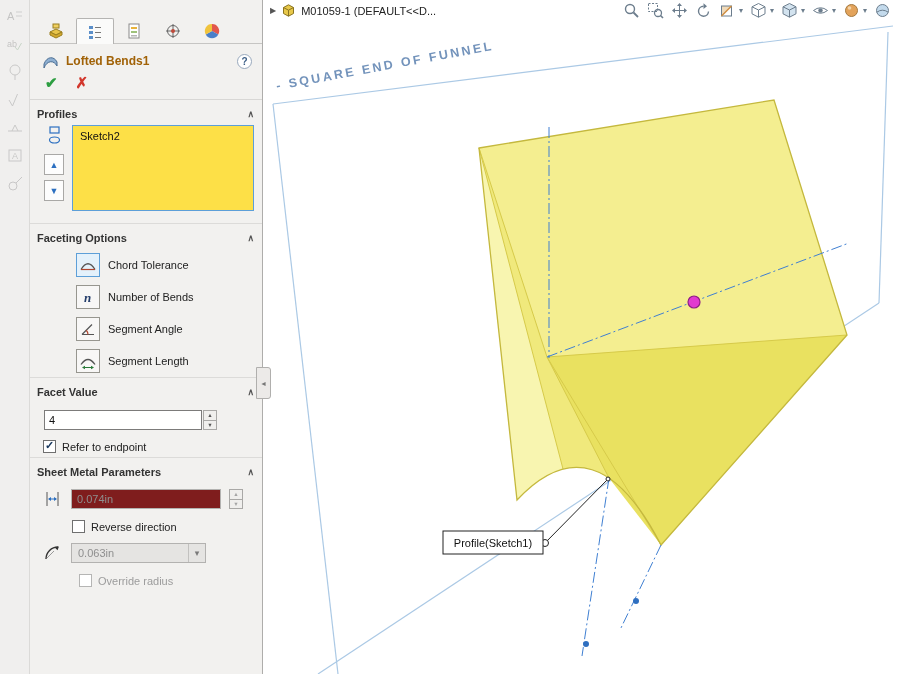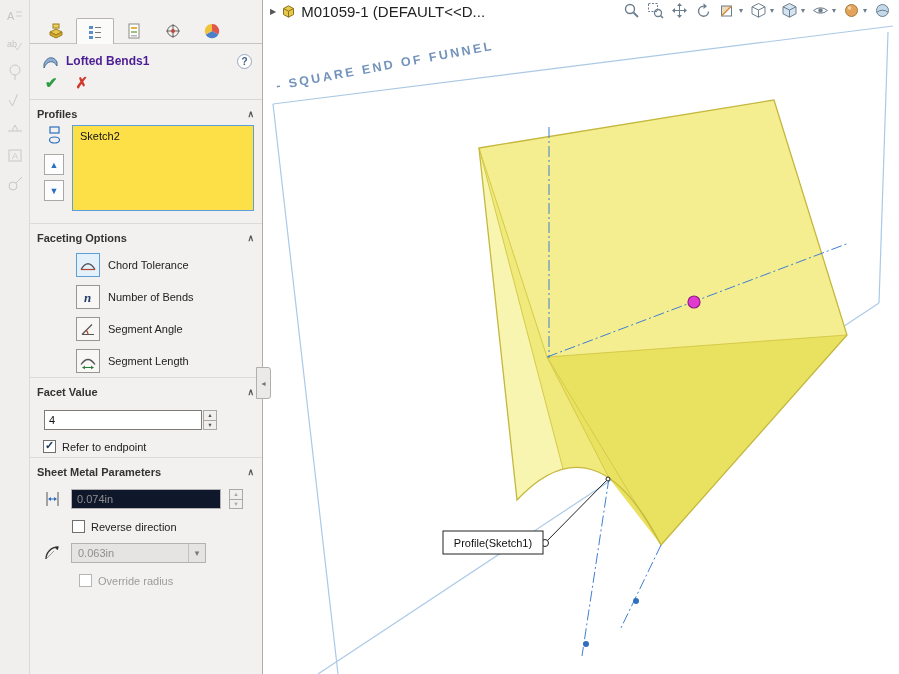--- a/index.html
+++ b/index.html
@@ -31,21 +31,21 @@
     padding-left: 7px; align-items: flex-end;
     border-bottom: 1px solid #c6c5c3; background: #f2f1ef;
   }
   .pm-tab {
     width: 38px; height: 26px; display: flex; align-items: center; justify-content: center;
     border: 1px solid transparent; border-bottom: none; border-radius: 2px 2px 0 0;
   }
   .pm-tab.active { background: #fbfbfa; border-color: #b5b4b2; position: relative; top: 1px; }
 
   .pm-header { display: flex; align-items: center; gap: 7px; padding: 9px 10px 3px 12px; }
-  .pm-title { font-weight: 700; font-size: 12px; color: #4c1d95; flex: 1; }
+  .pm-title { font-weight: 700; font-size: 12px; color: #a16207; flex: 1; }
   .help-btn {
     width: 15px; height: 15px; border: 1px solid #98a8bc; border-radius: 50%;
     color: #3c5e86; font-size: 10px; font-weight: 700; background: #fff;
     display: flex; align-items: center; justify-content: center;
   }
   .pm-actions { display: flex; gap: 18px; padding: 2px 0 7px 15px; border-bottom: 1px solid #d8d7d5; }
   .ok-btn { color: #2d9e41; font-size: 15px; font-weight: 700; }
   .cancel-btn { color: #d2372c; font-size: 15px; font-weight: 700; }
 
   .group + .group { border-top: 1px solid #dcdbd9; }
@@ -92,21 +92,21 @@
   }
   .cb .mark { margin-top: -2px; font-weight: 700; }
   .cb-row.indent1 { padding-left: 42px; }
   .cb-row.indent2 { padding-left: 49px; }
   .cb-row.disabled { color: #9c9c9c; }
   .cb-row.disabled .cb { border-color: #b5b5b4; }
 
   .param-row { display: flex; align-items: center; gap: 7px; padding: 6px 8px 3px 12px; }
   .param-icon { width: 22px; height: 20px; display: flex; align-items: center; justify-content: center; flex: 0 0 auto; }
   .disabled-input {
-    width: 150px; height: 20px; border: 1px solid #b3b2b0; background: #0f172a;
+    width: 150px; height: 20px; border: 1px solid #b3b2b0; background: #7f1d1d;
     color: #8f8f8f; font-size: 11px; padding: 0 5px; font-family: inherit;
   }
   .select-disabled {
     width: 135px; height: 20px; border: 1px solid #b3b2b0; background: #e5e4e2;
     color: #8f8f8f; display: flex; align-items: center;
   }
   .select-disabled .txt { flex: 1; padding: 0 6px; }
   .select-disabled .caret {
     width: 17px; height: 100%; display: flex; align-items: center; justify-content: center;
     color: #7a7a7a; border-left: 1px solid #c2c1bf; font-size: 9px;
@@ -118,21 +118,21 @@
     background: #eceae8; border: 1px solid #b0afad; border-radius: 0 3px 3px 0;
     display: flex; align-items: center; justify-content: center;
     font-size: 7px; color: #777; z-index: 6;
   }
 
   
   .viewport { position: absolute; left: 263px; top: 0; width: 636px; height: 674px; background: #fff; }
   .scene { position: absolute; left: 1px; top: 0; }
   .breadcrumb { position: absolute; left: 7px; top: 3px; display: flex; align-items: center; gap: 5px; z-index: 4; }
   .bc-expander { font-size: 8px; color: #555; }
-  .bc-text { font-size: 15px; color: #222; }
+  .bc-text { font-size: 11px; color: #222; }
   .hud { position: absolute; right: 8px; top: 2px; display: flex; align-items: center; gap: 7px; z-index: 4; opacity: .9; }
   .hud .caret { font-size: 8px; color: #5d7081; margin-left: -4px; }
   .hud-btn { display: flex; align-items: center; }
 </style>
 </head>
 <body>
 
 <div class="left-strip">
   <div class="strip-btn">
     <svg width="18" height="18">

